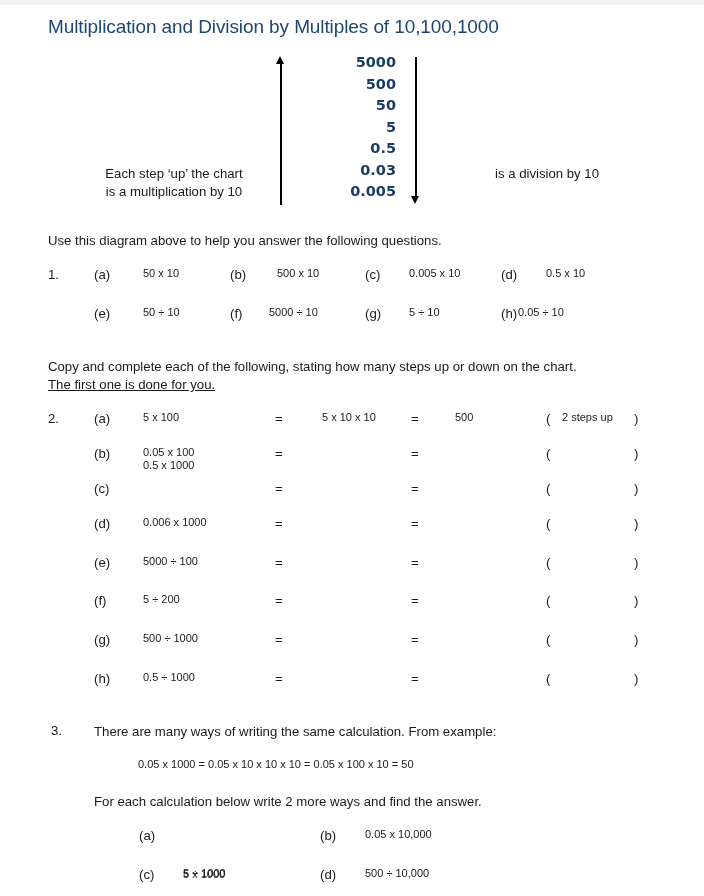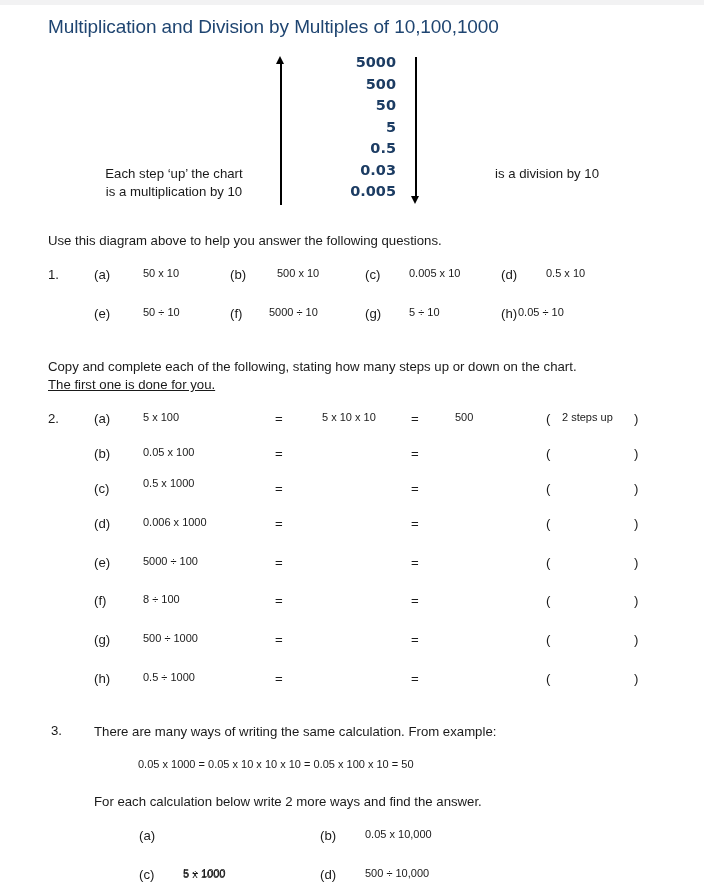--- a/index.html
+++ b/index.html
@@ -165,21 +165,21 @@
 <div class="abs qexpr" style="left:143px; top:446px;">0.05 x 100</div>
 <div class="abs eq" style="left:275px; top:446px;">=</div>
 <div class="abs qexpr" style="left:322px; top:446px;"></div>
 <div class="abs eq" style="left:411px; top:446px;">=</div>
 <div class="abs qexpr" style="left:455px; top:446px;"></div>
 <div class="abs paren" style="left:546px; top:446px;">(</div>
 <div class="abs qexpr" style="left:562px; top:446px;"></div>
 <div class="abs paren" style="left:634px; top:446px;">)</div>
 
 <div class="abs qlett" style="left:94px; top:481px;">(c)</div>
-<div class="abs qexpr" style="left:143px; top:477px;">0.5 x 1000</div>
+<div class="abs qexpr" style="left:143px; top:459px;">0.5 x 1000</div>
 <div class="abs eq" style="left:275px; top:481px;">=</div>
 <div class="abs qexpr" style="left:322px; top:481px;"></div>
 <div class="abs eq" style="left:411px; top:481px;">=</div>
 <div class="abs qexpr" style="left:455px; top:481px;"></div>
 <div class="abs paren" style="left:546px; top:481px;">(</div>
 <div class="abs qexpr" style="left:562px; top:481px;"></div>
 <div class="abs paren" style="left:634px; top:481px;">)</div>
 
 <div class="abs qlett" style="left:94px; top:516px;">(d)</div>
 <div class="abs qexpr" style="left:143px; top:516px;">0.006  x 1000</div>
@@ -195,21 +195,21 @@
 <div class="abs qexpr" style="left:143px; top:555px;">5000 ÷ 100</div>
 <div class="abs eq" style="left:275px; top:555px;">=</div>
 <div class="abs qexpr" style="left:322px; top:555px;"></div>
 <div class="abs eq" style="left:411px; top:555px;">=</div>
 <div class="abs qexpr" style="left:455px; top:555px;"></div>
 <div class="abs paren" style="left:546px; top:555px;">(</div>
 <div class="abs qexpr" style="left:562px; top:555px;"></div>
 <div class="abs paren" style="left:634px; top:555px;">)</div>
 
 <div class="abs qlett" style="left:94px; top:593px;">(f)</div>
-<div class="abs qexpr" style="left:143px; top:593px;">8 ÷ 100</div>
+<div class="abs qexpr" style="left:143px; top:593px;">5 ÷ 200</div>
 <div class="abs eq" style="left:275px; top:593px;">=</div>
 <div class="abs qexpr" style="left:322px; top:593px;"></div>
 <div class="abs eq" style="left:411px; top:593px;">=</div>
 <div class="abs qexpr" style="left:455px; top:593px;"></div>
 <div class="abs paren" style="left:546px; top:593px;">(</div>
 <div class="abs qexpr" style="left:562px; top:593px;"></div>
 <div class="abs paren" style="left:634px; top:593px;">)</div>
 
 <div class="abs qlett" style="left:94px; top:632px;">(g)</div>
 <div class="abs qexpr" style="left:143px; top:632px;">500 ÷ 1000</div>

